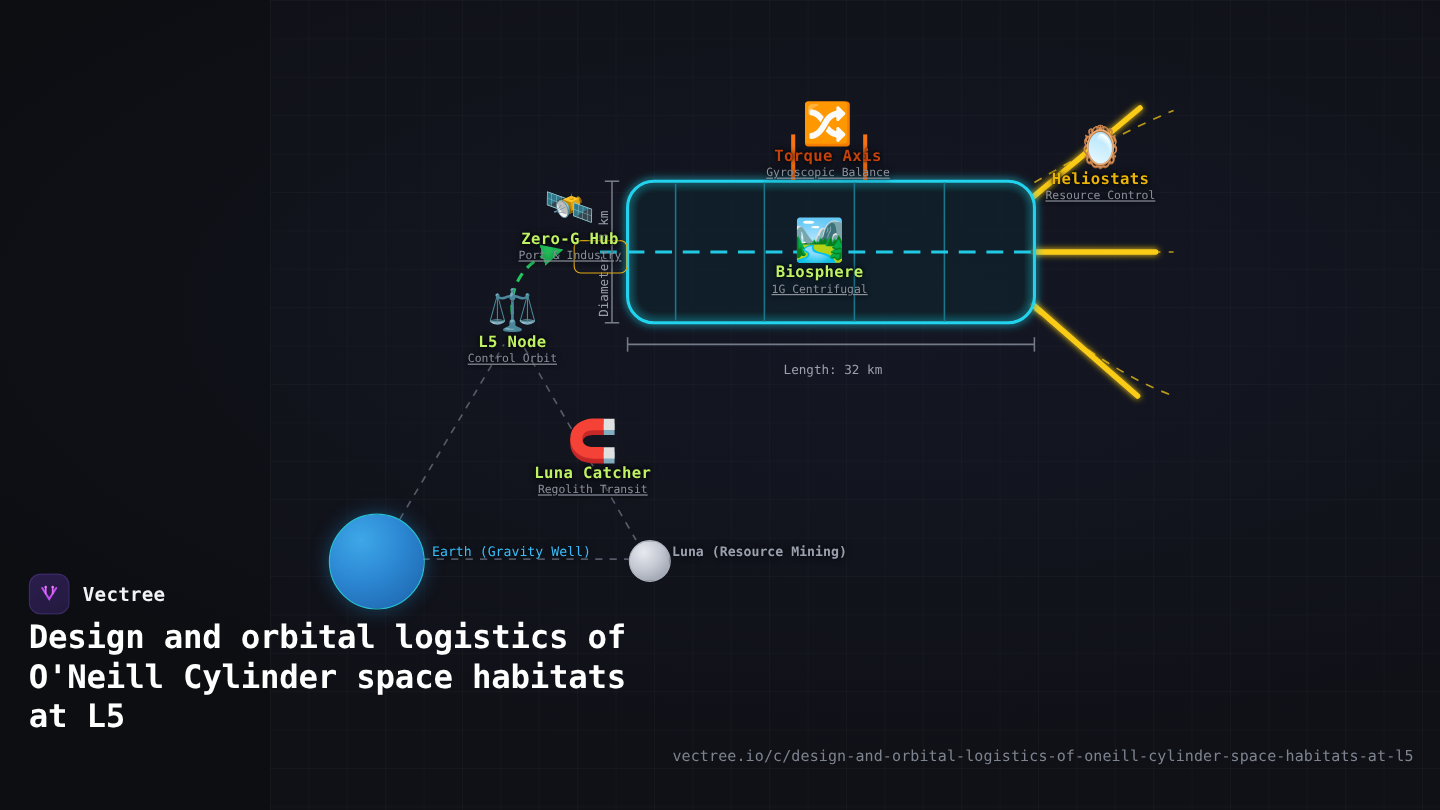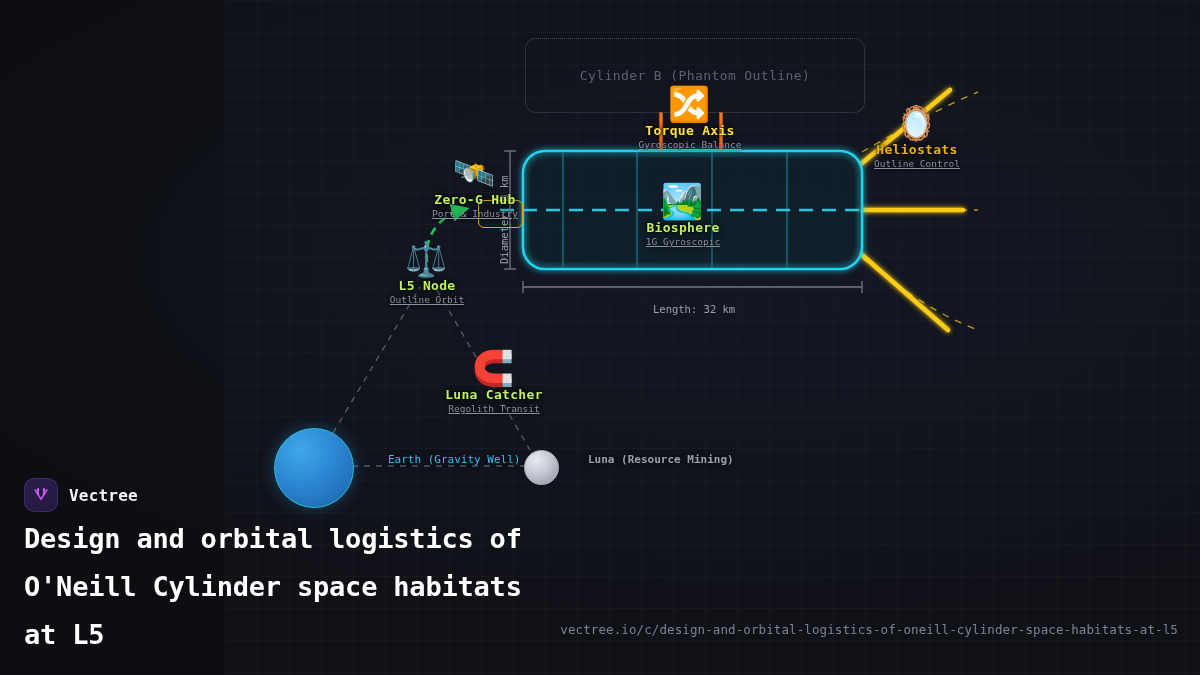--- a/index.html
+++ b/index.html
@@ -31,26 +31,26 @@
 
   
   .node{position:absolute;text-align:center;}
   .node .glyph{font-size:34px;line-height:38px;display:block;
     font-family:"DejaVu Sans","Liberation Sans",sans-serif;}
   .node .ttl{font-size:13px;font-weight:bold;letter-spacing:.3px;white-space:nowrap;
     text-shadow:0 0 6px rgba(0,0,0,.95),0 0 2px rgba(0,0,0,1);}
   .node .sub{font-size:9.5px;color:#8b909c;white-space:nowrap;margin-top:1px;
     text-shadow:0 0 5px rgba(0,0,0,.95);text-decoration:underline;}
   .cyan .ttl{color:#bef264;}
-  .orange .ttl{color:#fde047;}
+  .orange .ttl{color:#c2410c;}
   .gold .ttl{color:#eab308;}
 
   
   .flabel{position:absolute;font-size:11px;white-space:nowrap;
-    text-shadow:0 0 6px rgba(0,0,0,.9);margin-left:28px;}
+    text-shadow:0 0 6px rgba(0,0,0,.9);}
   .flabel.cy{color:#38bdf8;}
   .flabel.gr{color:#9aa0ac;}
 
   
   .phantom{
     position:absolute;left:525px;top:38px;width:338px;height:73px;
     border:1.6px dotted #4b5162;border-radius:11px;
     display:flex;align-items:center;justify-content:center;
   }
   .phantom span{color:#5a6072;font-size:13px;letter-spacing:.4px;}
@@ -76,21 +76,21 @@
     border:1px solid #aeb4c0;}
 
   
   #brand{position:absolute;left:24px;top:478px;display:flex;align-items:center;gap:11px;}
   #logo{width:34px;height:34px;border-radius:10px;
     background:linear-gradient(150deg,#2b1d4d 0%,#231a3f 100%);
     display:flex;align-items:center;justify-content:center;
     box-shadow:inset 0 0 0 1px rgba(160,110,255,.18);}
   #brandname{color:#f2f3f6;font-size:16px;font-weight:bold;letter-spacing:.2px;}
   #headline{position:absolute;left:24px;top:515px;width:520px;
-    color:#ffffff;font-size:27px;font-weight:bold;line-height:48px;letter-spacing:-0.2px;}
+    color:#ffffff;font-size:27px;font-weight:bold;line-height:33px;letter-spacing:-0.2px;}
   #footurl{position:absolute;right:22px;top:622px;color:#7d838f;font-size:12.5px;letter-spacing:.1px;}
 </style>
 </head>
 <body>
 
 <div id="stage">
 
   <div class="bg-base"></div>
   <div class="bg-panel"></div>
   <div class="bg-vignette"></div>
@@ -156,57 +156,54 @@
 
     <g stroke="#545a67" stroke-width="1.4" fill="none" stroke-dasharray="6 6">
       <path d="M333,433 L420,287"></path>
       <path d="M437,290 L530,450"></path>
       <path d="M352,466 L524,466"></path>
     </g>
 
     <path d="M427,262 C424,235 440,216 462,210" fill="none" stroke="#22c55e" stroke-width="2.6" stroke-dasharray="8 6" marker-end="url(#arrGreen)"></path>
   </svg>
 
-  <div class="phantom">
-    <span>Cylinder B (Phantom Outline)</span>
-  </div>
 
   <div class="hl-box"></div>
 
   <div class="dim vert" style="left:498px;top:264px;">Diameter: 8 km</div>
   <div class="dim" style="left:653px;top:291px;margin-top:12px;">Length: 32 km</div>
 
   <div class="node orange" style="left:590px;top:85px;width:200px;">
     <span class="glyph">🔀</span>
     <div class="ttl">Torque Axis</div>
     <div class="sub">Gyroscopic Balance</div>
   </div>
 
   <div class="node cyan" style="left:583px;top:182px;width:200px;">
     <span class="glyph">🏞️</span>
     <div class="ttl">Biosphere</div>
-    <div class="sub">1G Gyroscopic</div>
+    <div class="sub">1G Centrifugal</div>
   </div>
 
   <div class="node gold" style="left:817px;top:104px;width:200px;">
     <span class="glyph">🪞</span>
     <div class="ttl">Heliostats</div>
-    <div class="sub">Outline Control</div>
+    <div class="sub">Resource Control</div>
   </div>
 
   <div class="node cyan" style="left:375px;top:154px;width:200px;">
     <span class="glyph">🛰️</span>
     <div class="ttl">Zero-G Hub</div>
     <div class="sub">Port &amp; Industry</div>
   </div>
 
   <div class="node cyan" style="left:327px;top:240px;width:200px;">
     <span class="glyph">⚖️</span>
     <div class="ttl">L5 Node</div>
-    <div class="sub">Outline Orbit</div>
+    <div class="sub">Control Orbit</div>
   </div>
 
   <div class="node cyan" style="left:394px;top:349px;width:200px;">
     <span class="glyph">🧲</span>
     <div class="ttl">Luna Catcher</div>
     <div class="sub">Regolith Transit</div>
   </div>
 
   <div class="planet" id="earth"></div>
   <div class="planet" id="luna"></div>

